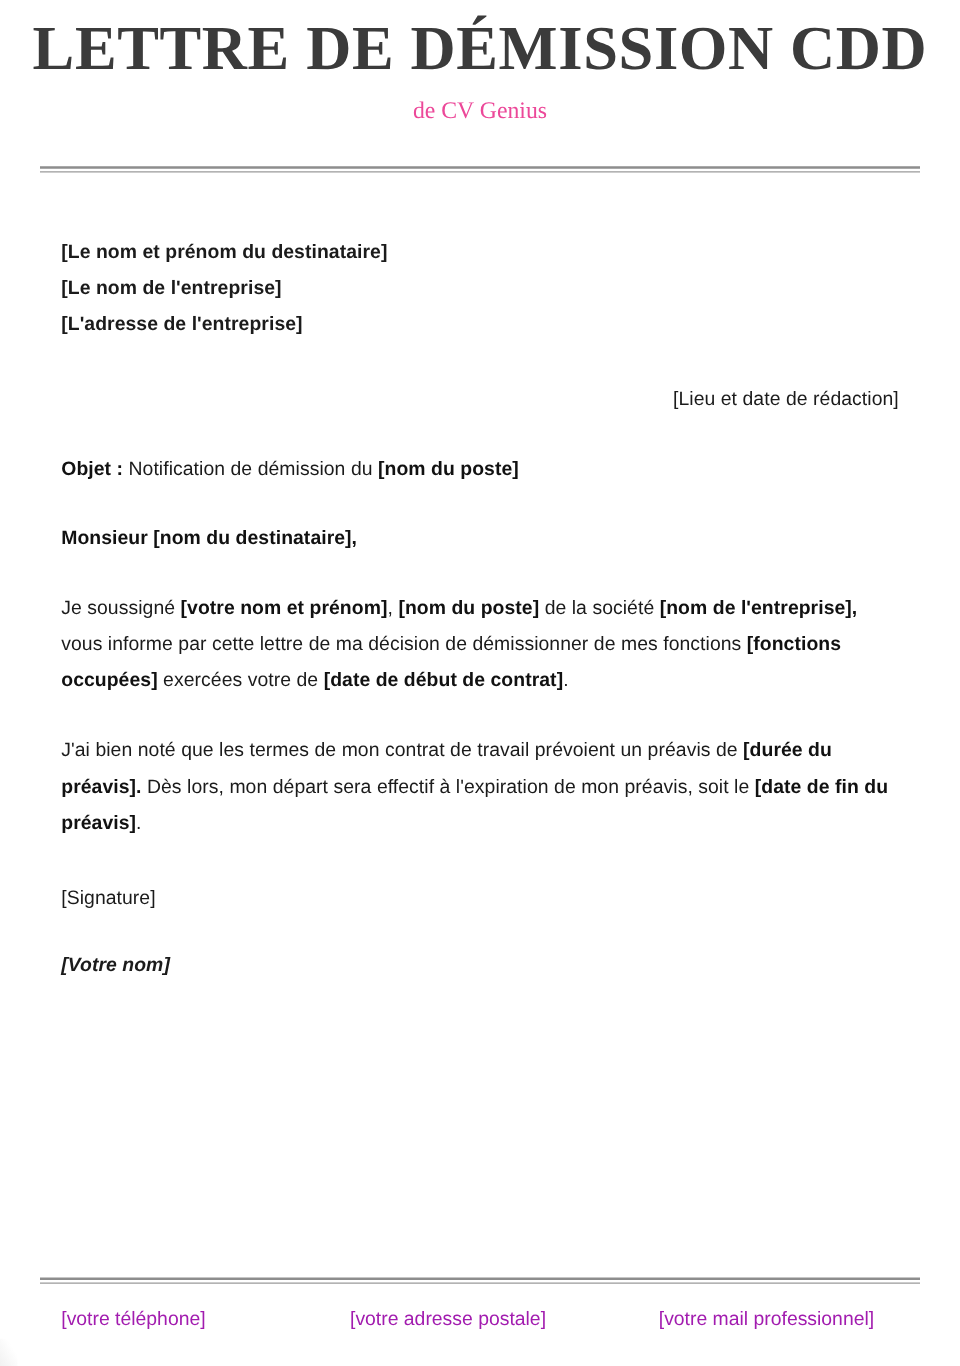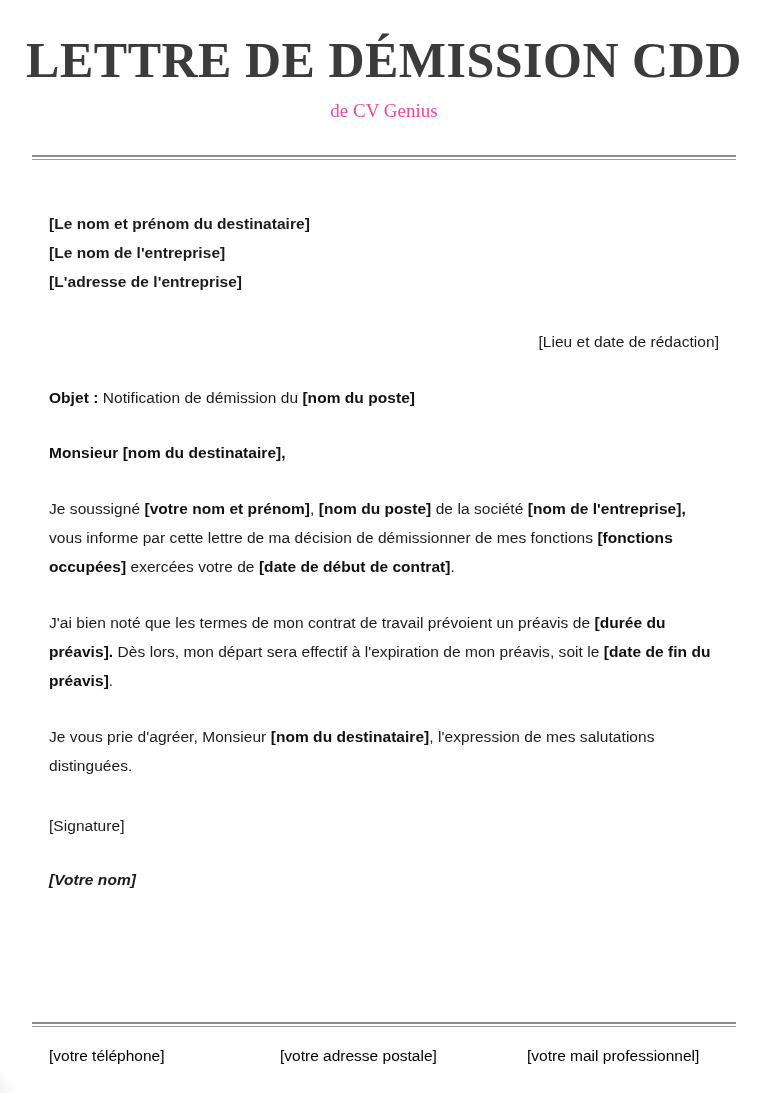--- a/index.html
+++ b/index.html
@@ -25,21 +25,21 @@
     left: 0;
     bottom: 0;
     width: 14px;
     height: 22px;
     background: linear-gradient(to top right, #f1f1f1 0%, rgba(255,255,255,0) 70%);
     pointer-events: none;
   }
 
   
   .header {
-    padding-top: 34px;
+    padding-top: 12px;
     text-align: center;
   }
 
   .doc-title {
     margin: 0;
     font-family: "Liberation Serif", "DejaVu Serif", serif;
     font-weight: bold;
     font-size: 50px;
     line-height: 1.04;
     letter-spacing: 0.5px;
@@ -105,21 +105,21 @@
     left: 0;
     right: 0;
     bottom: 28px;
   }
 
   .footer {
     display: flex;
     padding: 0 49px;
     margin-top: 20px;
     font-size: 15.5px;
-    color: #000000;
+    color: #a21caf;
     white-space: nowrap;
   }
 
   .footer-item { flex: 0 0 auto; }
   .footer-item.phone   { width: 231px; }
   .footer-item.address { width: 247px; }
   .footer-item.email   { width: auto; }
 </style>
 </head>
 <body>
@@ -155,23 +155,20 @@
 
     <div class="para">
       <span>Je soussigné </span><b>[votre nom et prénom]</b><span>, </span><b>[nom du poste]</b><span> de la société </span><b>[nom de l'entreprise],</b><span> vous informe par cette lettre de ma décision de démissionner de mes fonctions </span><b>[fonctions occupées]</b><span> exercées votre de </span><b>[date de début de contrat]</b><span>.</span>
     </div>
 
     <div class="para">
       <span>J'ai bien noté que les termes de mon contrat de travail prévoient un préavis de </span><b>[durée du préavis].</b><span> Dès lors, mon départ sera effectif à l'expiration de mon préavis, soit le </span><b>[date de fin du préavis]</b><span>.</span>
     </div>
 
 
-    <div class="para">
-      <span>Je vous prie d'agréer, Monsieur </span><b>[nom du destinataire]</b><span>, l'expression de mes salutations distinguées.</span>
-    </div>
 
     <div class="signature">[Signature]</div>
 
     <div class="votre-nom">[Votre nom]</div>
 
   </div>
 
   <div class="footer-wrap">
     <div class="rule"></div>
     <div class="footer">

